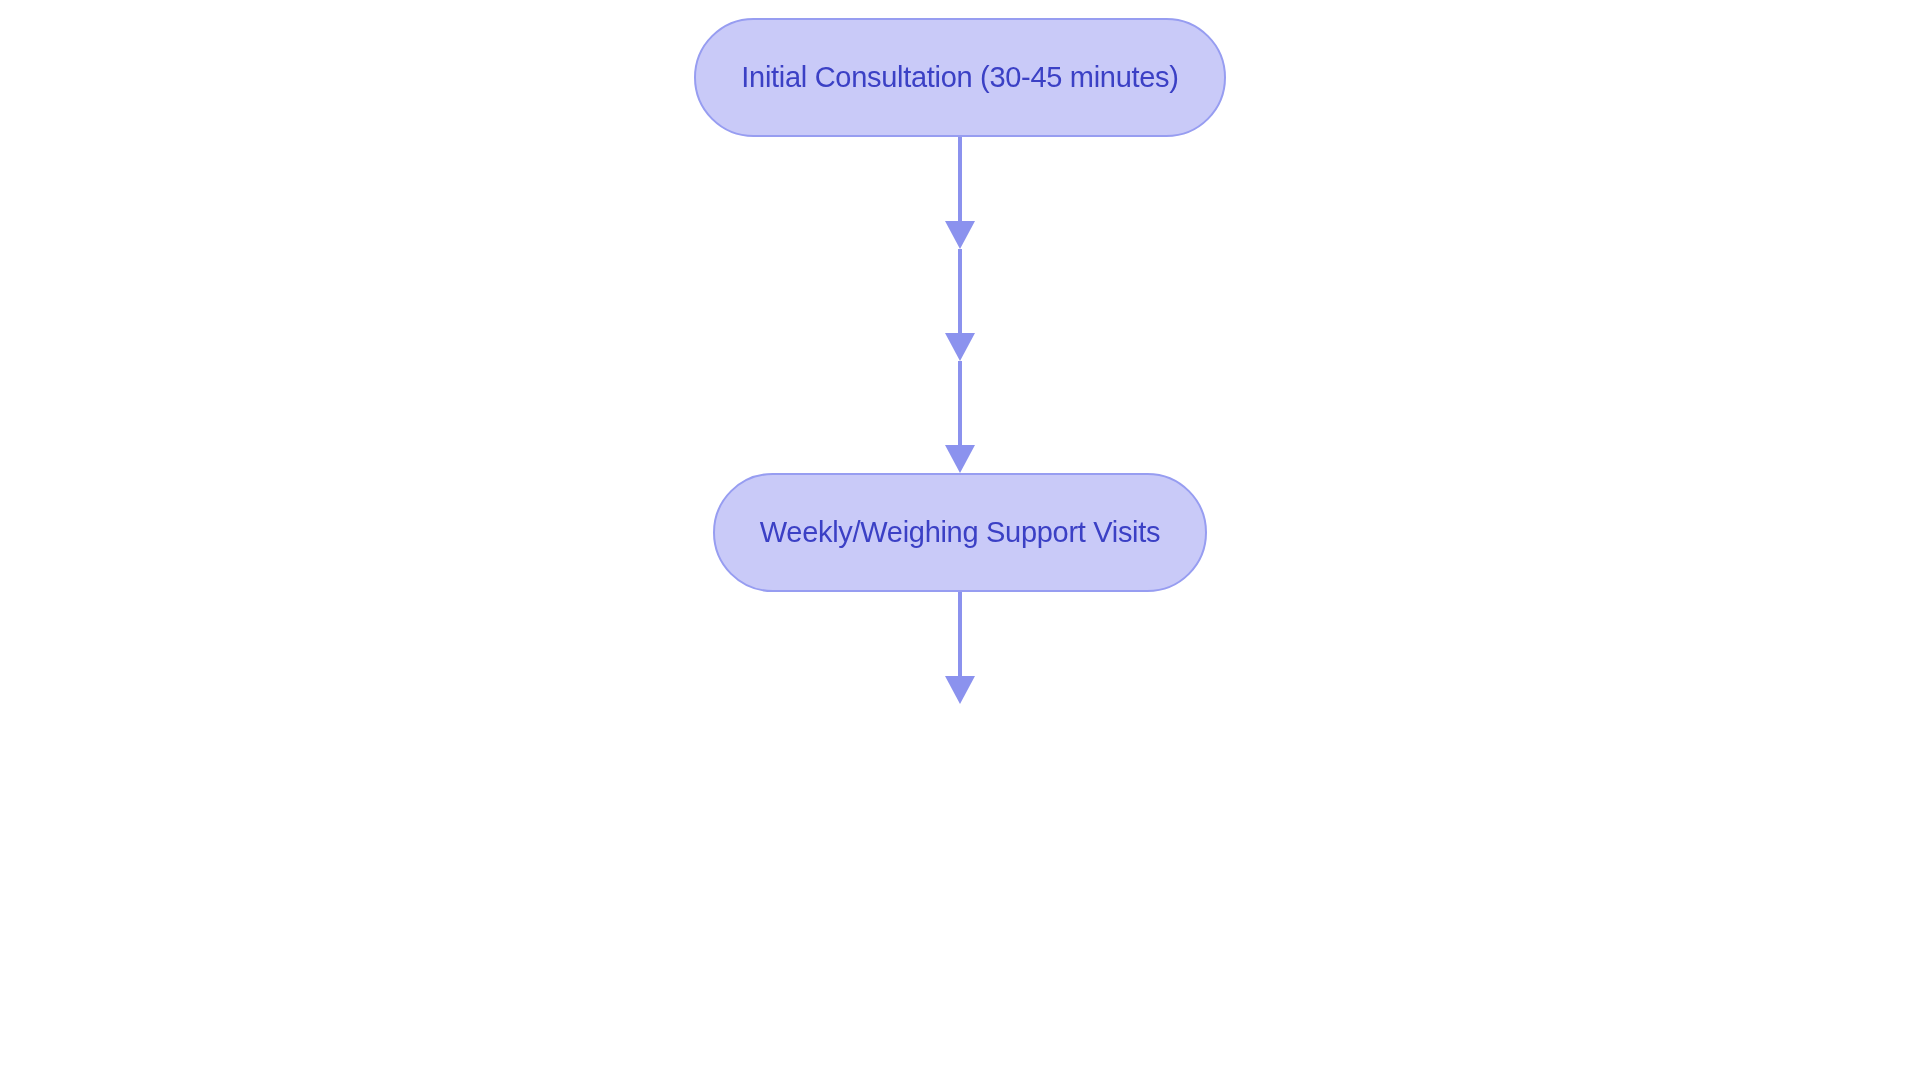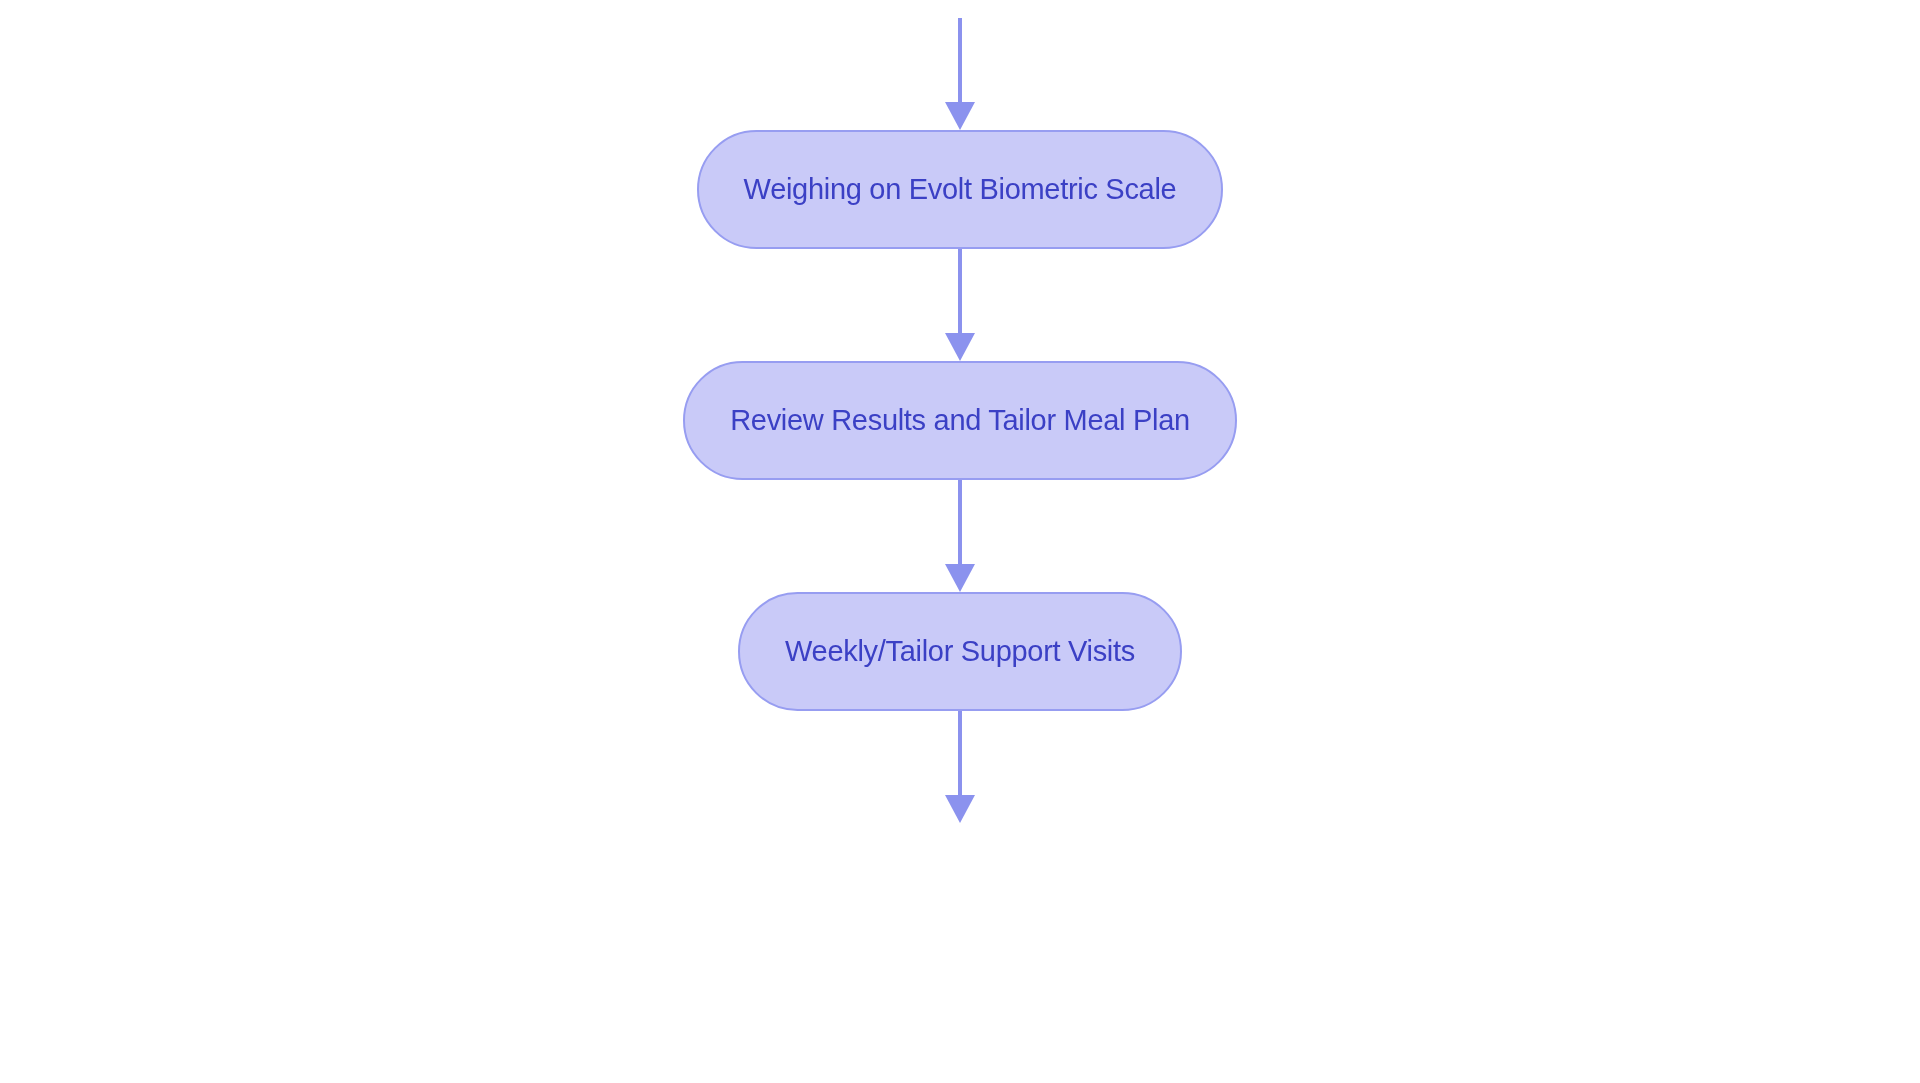--- a/index.html
+++ b/index.html
@@ -68,46 +68,43 @@
     border-right: 15px solid transparent;
     border-top: 28px solid var(--arrow, #8b92ee);
   }
 </style>
 </head>
 <body>
 
 <div class="canvas">
   <div class="flowchart">
 
+    <div class="node">
+      <span class="node-label">Initial Consultation (30-45 minutes)</span>
+    </div>
+
+    <div class="connector">
+      <span class="line"></span>
+      <span class="arrowhead"></span>
+    </div>
+
+
+    <div class="connector">
+      <span class="line"></span>
+      <span class="arrowhead"></span>
+    </div>
+
 
     <div class="connector">
       <span class="line"></span>
       <span class="arrowhead"></span>
     </div>
 
     <div class="node">
-      <span class="node-label">Weighing on Evolt Biometric Scale</span>
-    </div>
-
-    <div class="connector">
-      <span class="line"></span>
-      <span class="arrowhead"></span>
-    </div>
-
-    <div class="node">
-      <span class="node-label">Review Results and Tailor Meal Plan</span>
-    </div>
-
-    <div class="connector">
-      <span class="line"></span>
-      <span class="arrowhead"></span>
-    </div>
-
-    <div class="node">
-      <span class="node-label">Weekly/Tailor Support Visits</span>
+      <span class="node-label">Weekly/Weighing Support Visits</span>
     </div>
 
     <div class="connector">
       <span class="line"></span>
       <span class="arrowhead"></span>
     </div>
 
 
   </div>
 </div>

